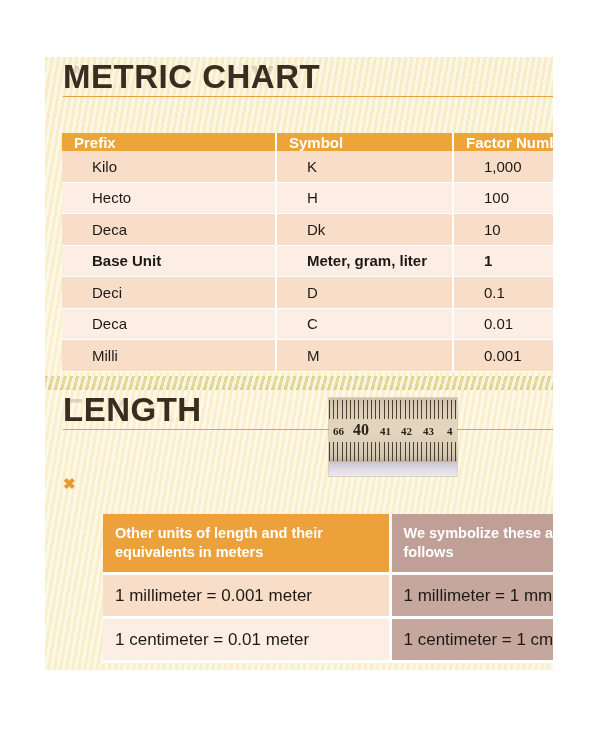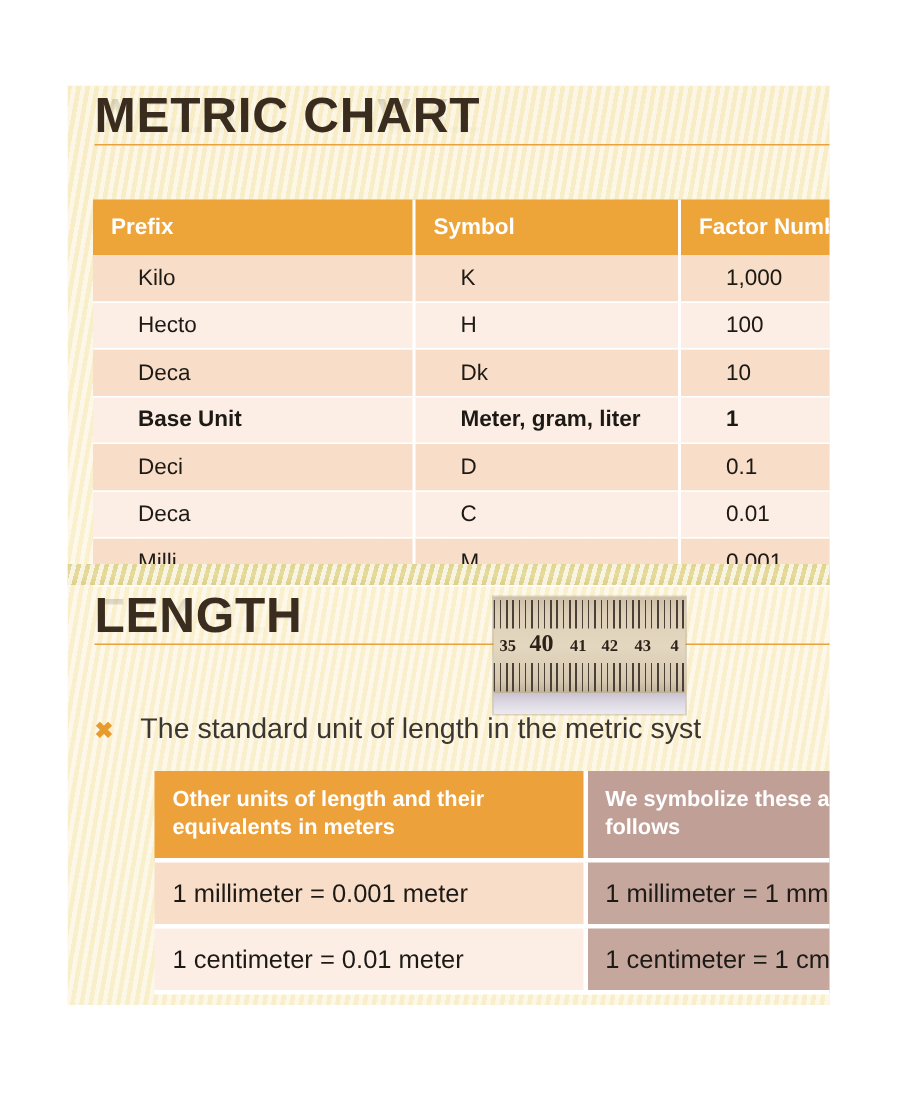--- a/index.html
+++ b/index.html
@@ -124,21 +124,21 @@
   #metric-table {
     left: 17px;
     top: 0;
     width: 610px;
   }
   #metric-table th {
     background: #eda439;
     color: #ffffff;
     font-size: 15px;
     font-weight: bold;
-    height: 37px;
+    height: 18px;
     border-right: 2px solid #ffffff;
   }
   #metric-table th:last-child { border-right: 0; }
   #metric-table td {
     font-size: 15px;
     color: #1d1a16;
     height: 30.5px;
     border-right: 2px solid #ffffff;
     border-bottom: 1px solid #ffffff;
     padding-left: 30px;
@@ -326,37 +326,36 @@
 
       <div class="head-wrap">
         <div class="head-title">LENGTH</div>
         <div class="head-rule"></div>
         <div class="head-refl">LENGTH</div>
 
         <div id="ruler-photo">
           <div class="ruler-face">
             <div class="ruler-ticks top"></div>
             <div class="ruler-nums">
-              <span style="left:4px;  top:5px;">35</span>
+              <span style="left:4px;  top:5px;">66</span>
               <span class="big" style="left:24px; top:1px;font-family:Liberation Serif, serif;">40</span>
               <span style="left:51px; top:5px;">41</span>
               <span style="left:72px; top:5px;">42</span>
               <span style="left:94px; top:5px;">43</span>
               <span style="left:118px;top:5px;">4</span>
             </div>
             <div class="ruler-ticks bottom"></div>
           </div>
           <div class="glare"></div>
         </div>
       </div>
 
       <div style="position:relative; height:48px;">
         <div class="bullet-row" style="top:10px;">
           <span class="bullet-mark">✖</span>
-          <span class="bullet-text">The standard unit of length in the metric syst</span>
         </div>
       </div>
 
       <div style="position:relative; height:160px;">
         <table class="tbl" id="length-table">
           <colgroup>
               <col style="width:287px">
               <col style="width:233px">
             </colgroup>
           <thead>

